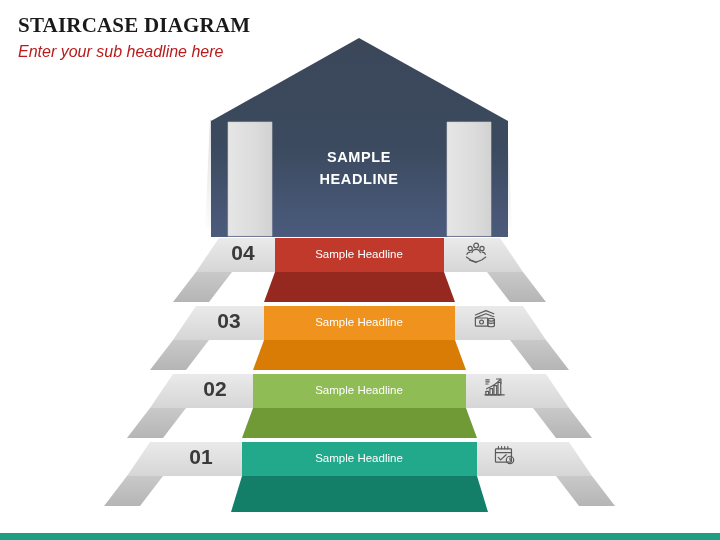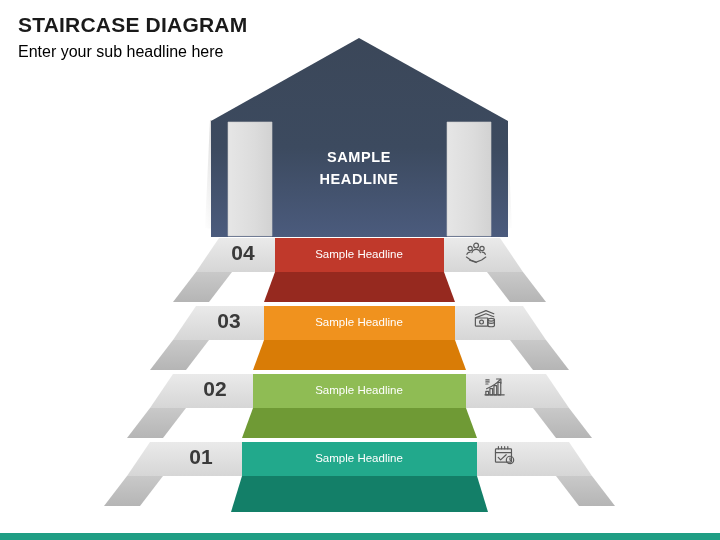--- a/index.html
+++ b/index.html
@@ -21,37 +21,38 @@
     height: 540px;
     background: #ffffff;
   }
   #heading-block {
     position: absolute;
     left: 18px;
     top: 14px;
     width: 400px;
   }
   #page-title {
-    font-family: Liberation Sans, sans-serif;
+    font-family: Liberation Serif, serif;
     font-size: 21px;
     font-weight: bold;
     letter-spacing: 0.2px;
     color: #1a1a1a;
     line-height: 1.05;
     margin: 0;
     white-space: nowrap;
   }
   #page-subtitle {
     font-family: "Liberation Sans", sans-serif;
     font-size: 16px;
     font-weight: normal;
-    color: #000000;
+    color: #b91c1c;
     line-height: 1.2;
     margin: 6px 0 0 0;
     white-space: nowrap;
+    font-style: italic;
   }
   #diagram-svg {
     position: absolute;
     left: 0;
     top: 0;
   }
   .step-label {
     font-family: "Liberation Sans", sans-serif;
     font-size: 11.5px;
     fill: #ffffff;

